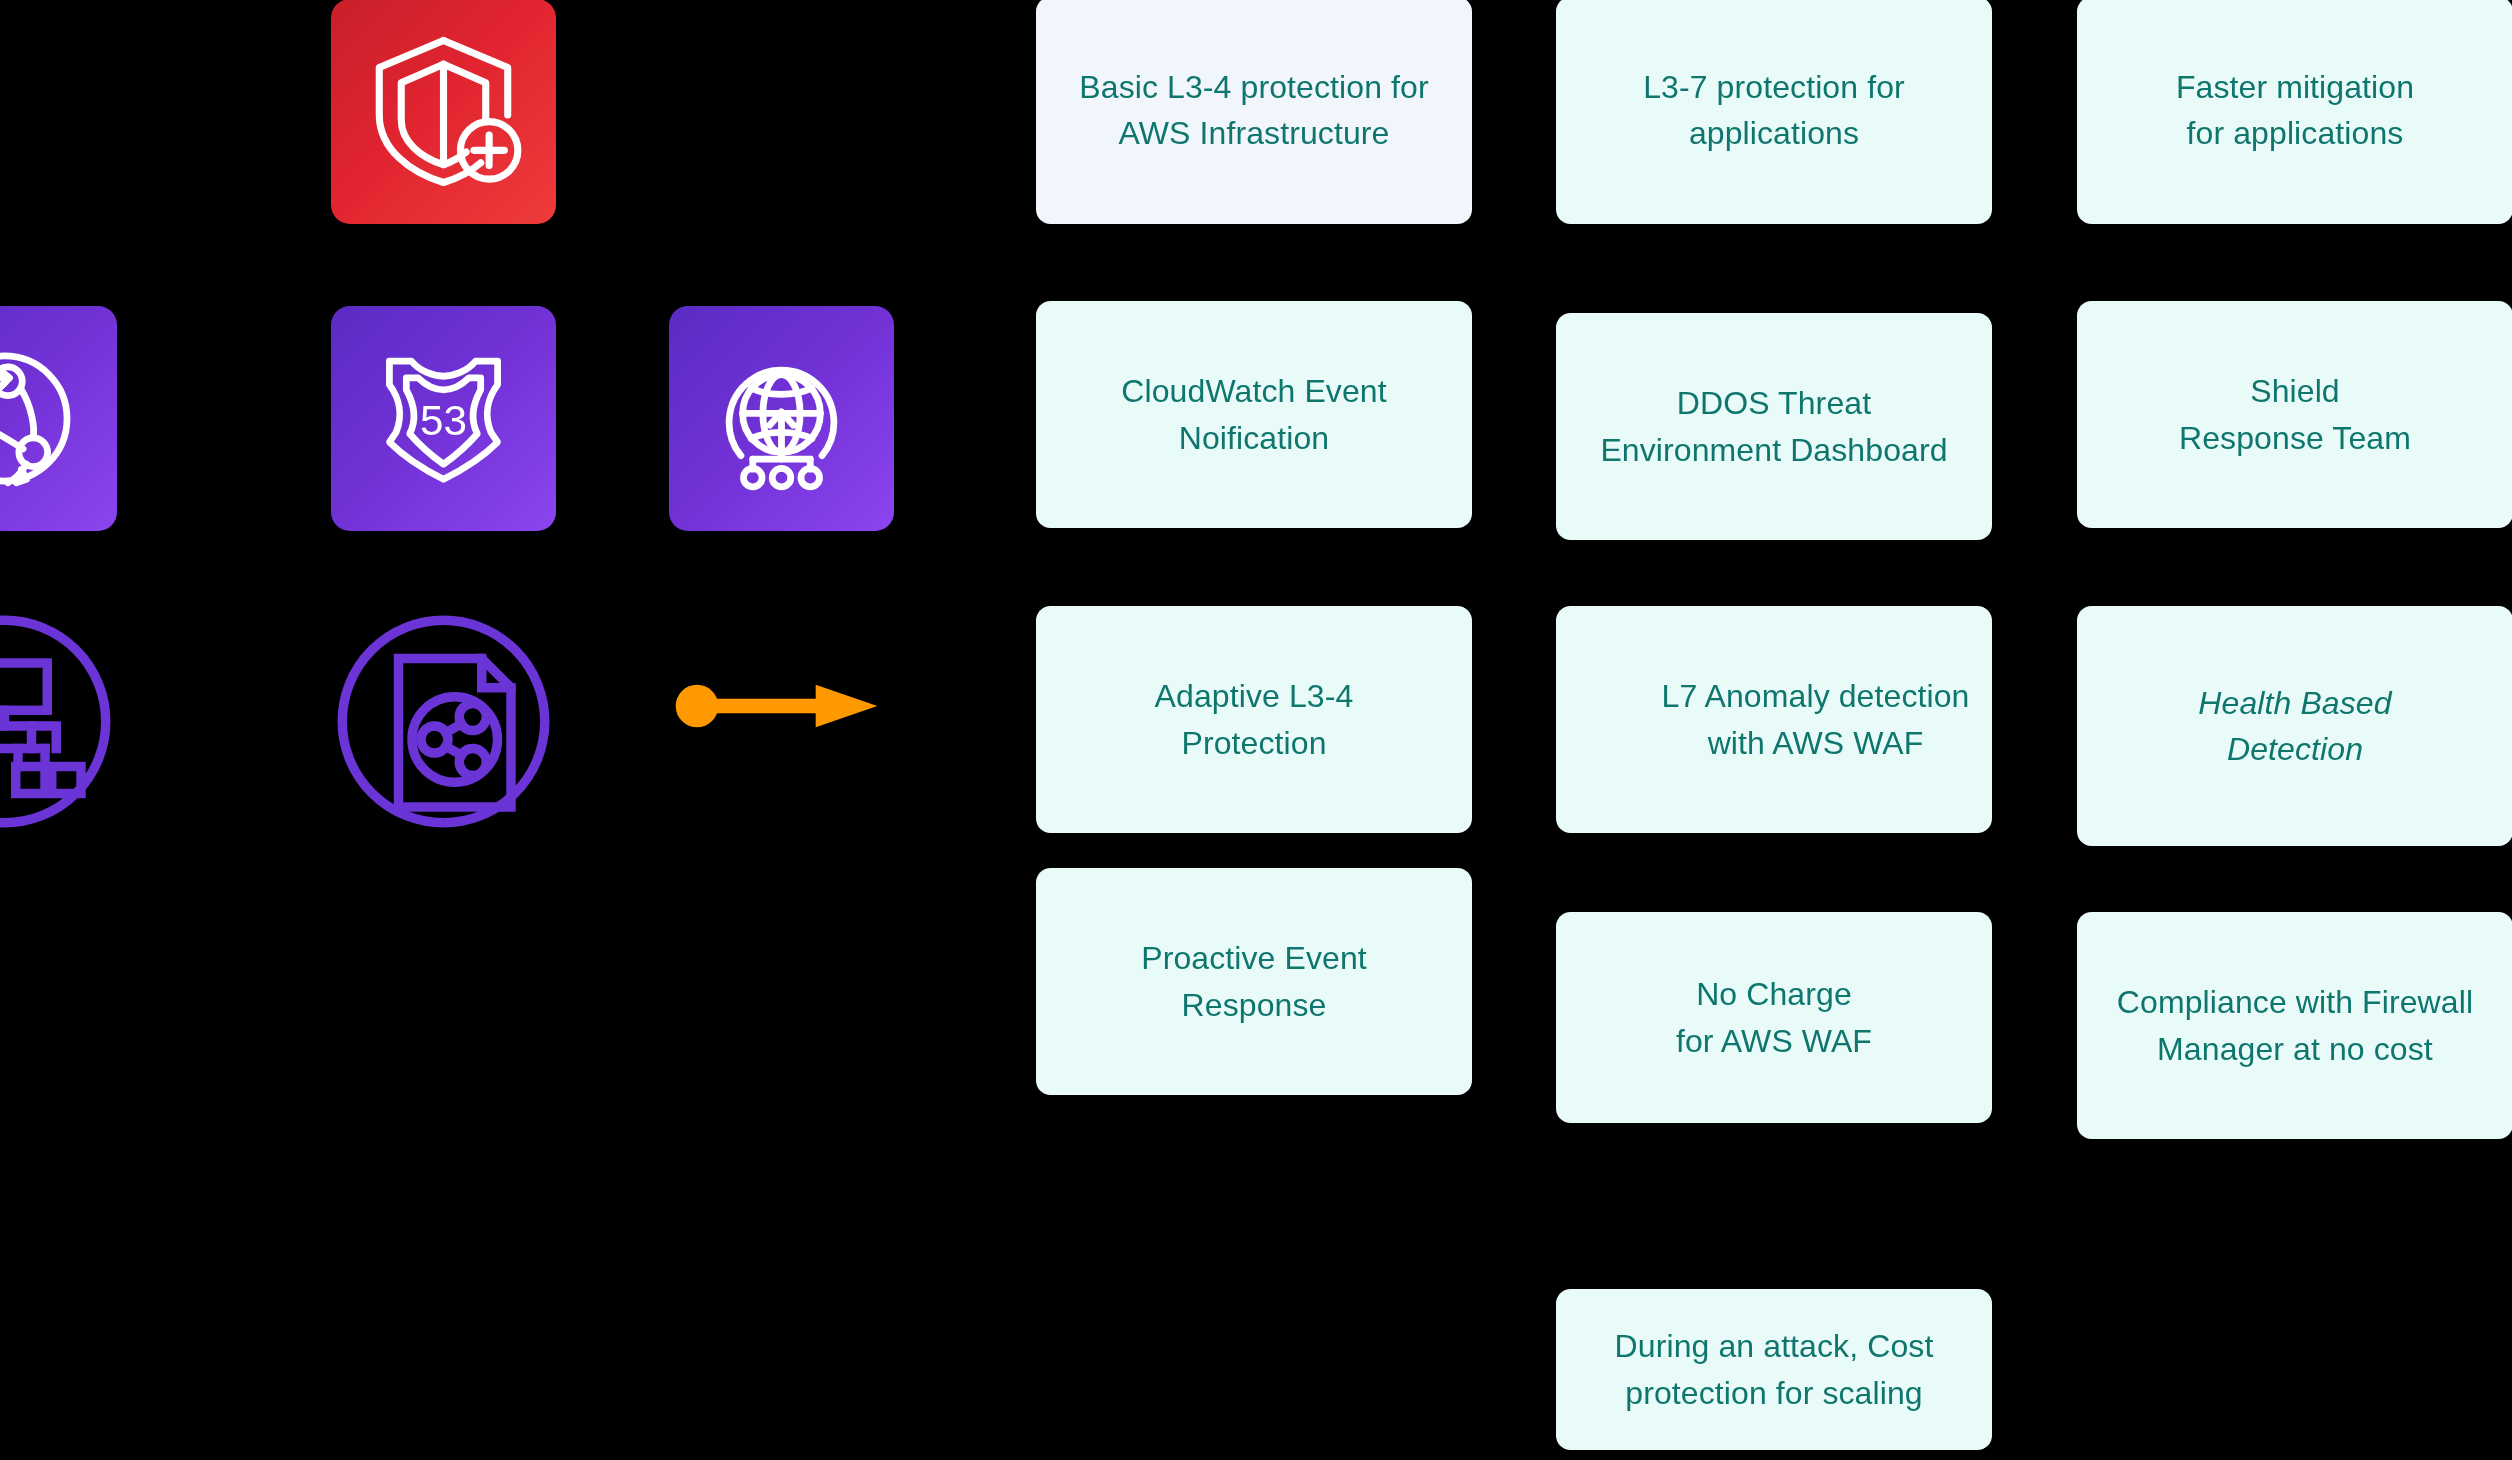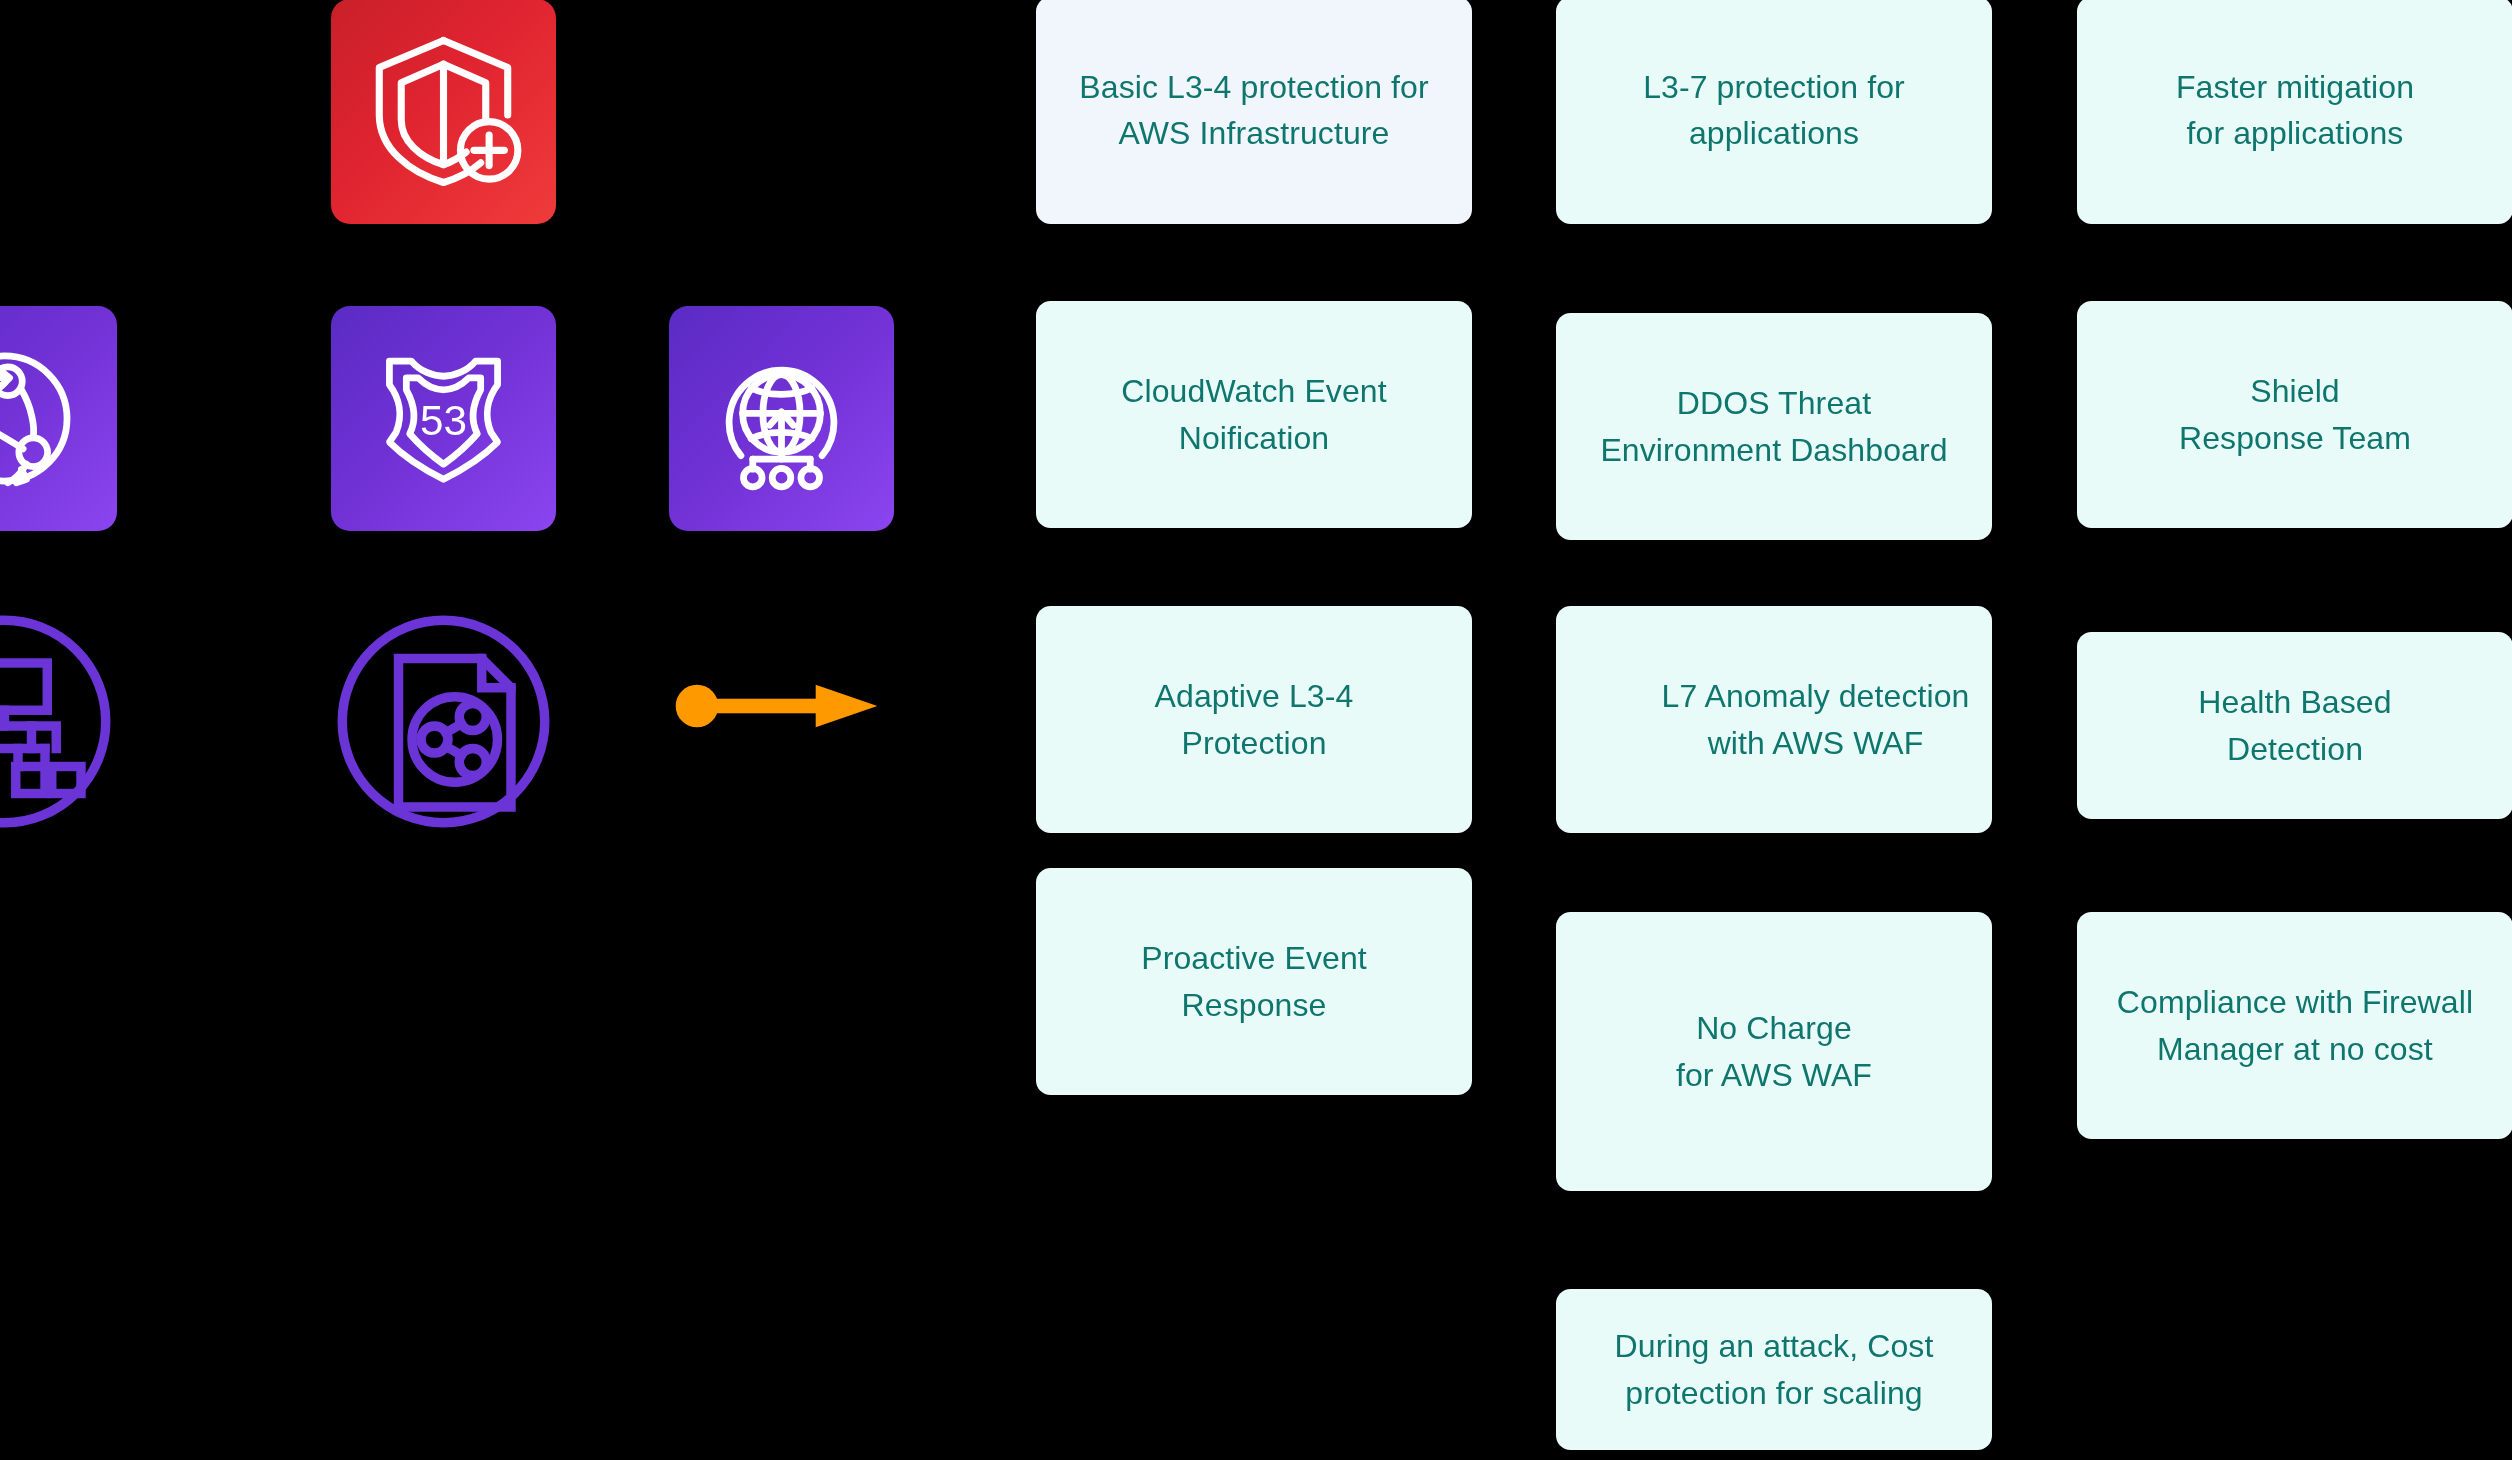--- a/index.html
+++ b/index.html
@@ -189,38 +189,38 @@
 applications</span>
   </div>
   <div class="card" style="left:1556px;top:301px;height:227px;margin-top:12px;">
     <span class="card-text">DDOS Threat
 Environment Dashboard</span>
   </div>
   <div class="card" style="left:1556px;top:606px;height:227px;justify-content:flex-end;">
     <span class="card-text">L7 Anomaly detection
 with AWS WAF</span>
   </div>
-  <div class="card" style="left:1556px;top:912px;height:279px;">
+  <div class="card" style="left:1556px;top:912px;height:211px;">
     <span class="card-text">No Charge
 for AWS WAF</span>
   </div>
   <div class="card" style="left:1556px;top:1289px;height:161px;">
     <span class="card-text">During an attack, Cost
 protection for scaling</span>
   </div>
 
   <div class="card" style="left:2077px;top:-3.4px;height:227px;">
     <span class="card-text">Faster mitigation
 for applications</span>
   </div>
   <div class="card" style="left:2077px;top:301px;height:227px;">
     <span class="card-text">Shield
 Response Team</span>
   </div>
-  <div class="card" style="left:2077px;top:632px;height:187px;">
+  <div class="card" style="left:2077px;top:606px;height:240px;font-style:italic;">
     <span class="card-text">Health Based
 Detection</span>
   </div>
   <div class="card" style="left:2077px;top:912px;height:227px;">
     <span class="card-text">Compliance with Firewall
 Manager at no cost</span>
   </div>
 
 </div>
 

